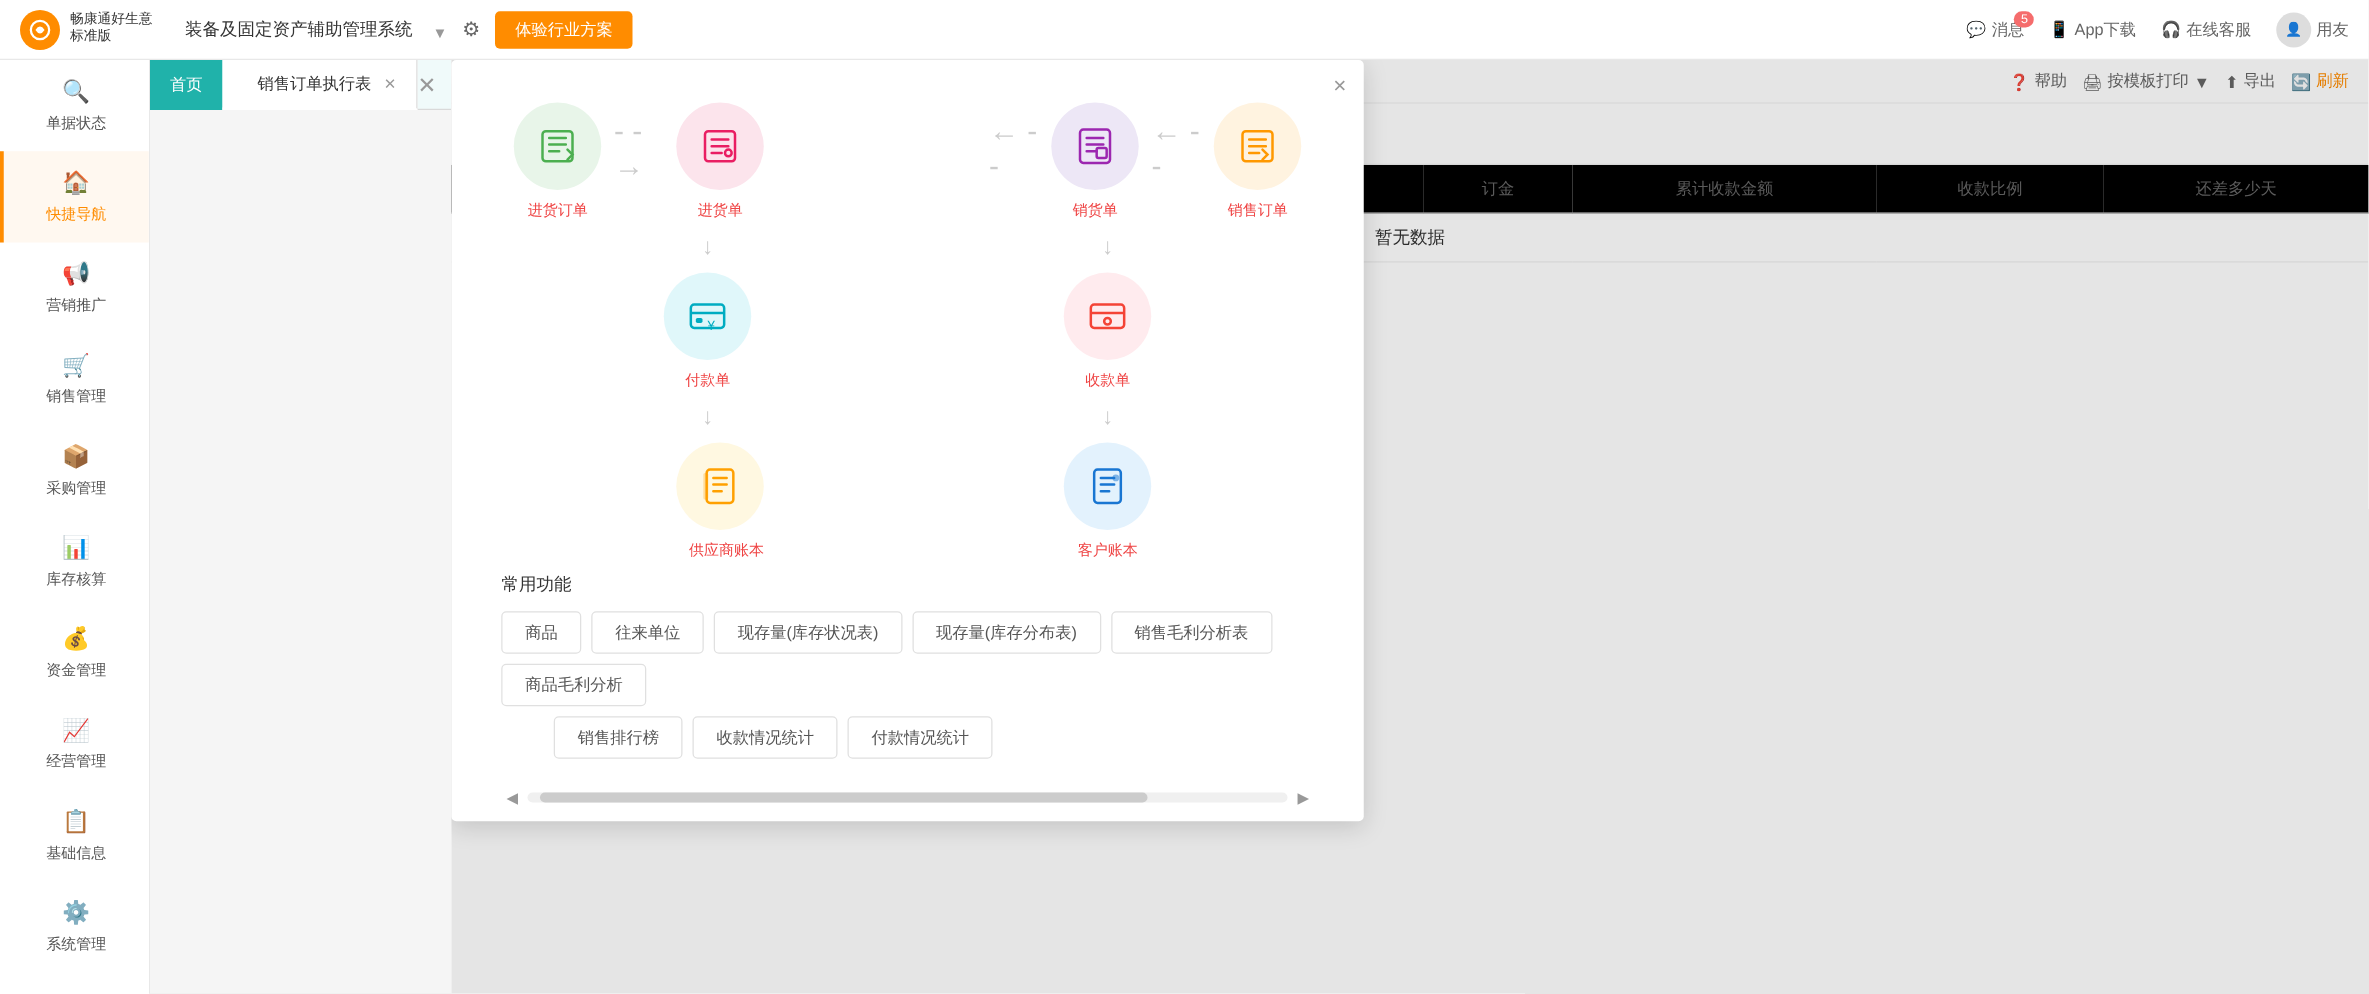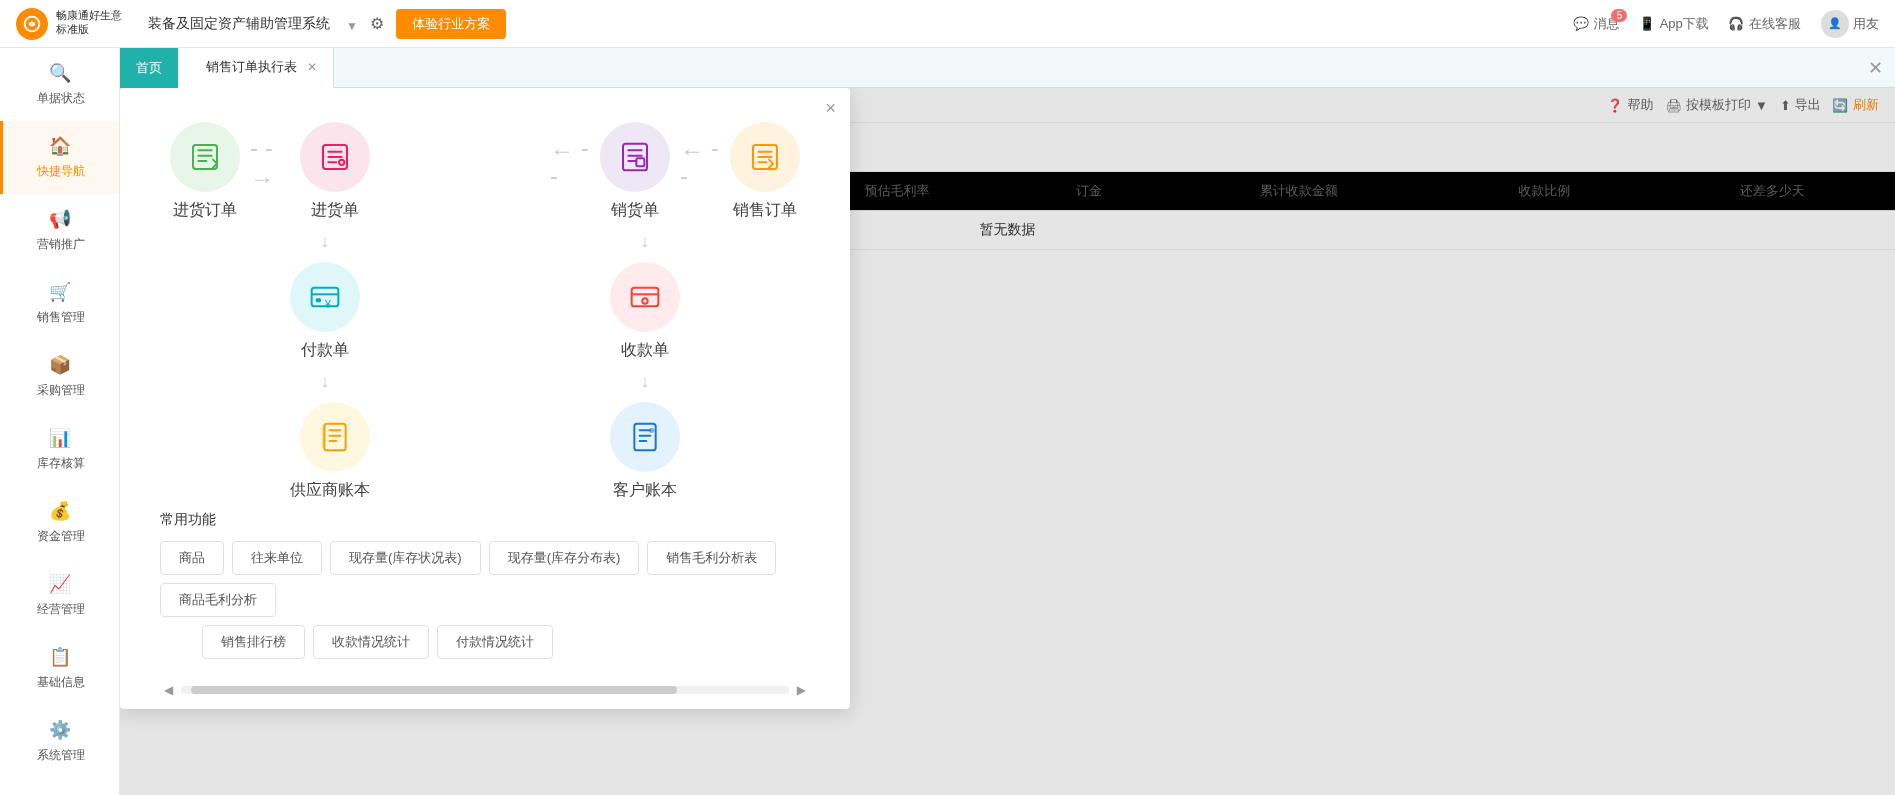--- a/index.html
+++ b/index.html
@@ -44,21 +44,21 @@
     }
     .sidebar-item {
       display: flex; flex-direction: column; align-items: center;
       padding: 14px 8px; cursor: pointer; color: #555; font-size: 12px; gap: 6px;
       border-left: 3px solid transparent;
     }
     .sidebar-item.active { color: #ff8c00; border-left-color: #ff8c00; background: #fff8f0; }
     .sidebar-item .icon { font-size: 18px; }
 
     
-    .content-area { flex: 1; display: flex; flex-direction: column; overflow: hidden; }
+    .content-area { flex: 1; display: flex; flex-direction: row; overflow: hidden; }
 
     
     .tab-bar {
       display: flex; align-items: center; background: #f0fafa;
       border-bottom: 1px solid #d9d9d9; height: 40px; padding-left: 0;
     }
     .tab-item {
       display: flex; align-items: center; gap: 6px;
       padding: 0 16px; height: 40px; cursor: pointer; font-size: 13px;
       border-right: 1px solid #ddd; color: #666;
@@ -126,21 +126,21 @@
       cursor: pointer; z-index: 10;
     }
     .flow-node {
       display: flex; flex-direction: column; align-items: center; gap: 8px;
       padding: 10px;
     }
     .flow-circle {
       width: 70px; height: 70px; border-radius: 50%; display: flex;
       align-items: center; justify-content: center; font-size: 28px;
     }
-    .flow-label { font-size: 16px; color: #404040; }
+    .flow-label { font-size: 12px; color: #ef4444; }
 
     
     .node-green { background: #e8f5e9; color: #4caf50; }
     .node-pink { background: #fce4ec; color: #e91e63; }
     .node-purple { background: #ede7f6; color: #9c27b0; }
     .node-orange { background: #fff3e0; color: #ff9800; }
     .node-teal { background: #e0f7fa; color: #00acc1; }
     .node-red { background: #ffebee; color: #f44336; }
     .node-amber { background: #fff8e1; color: #ffa000; }
     .node-lightblue { background: #e3f2fd; color: #1976d2; }

